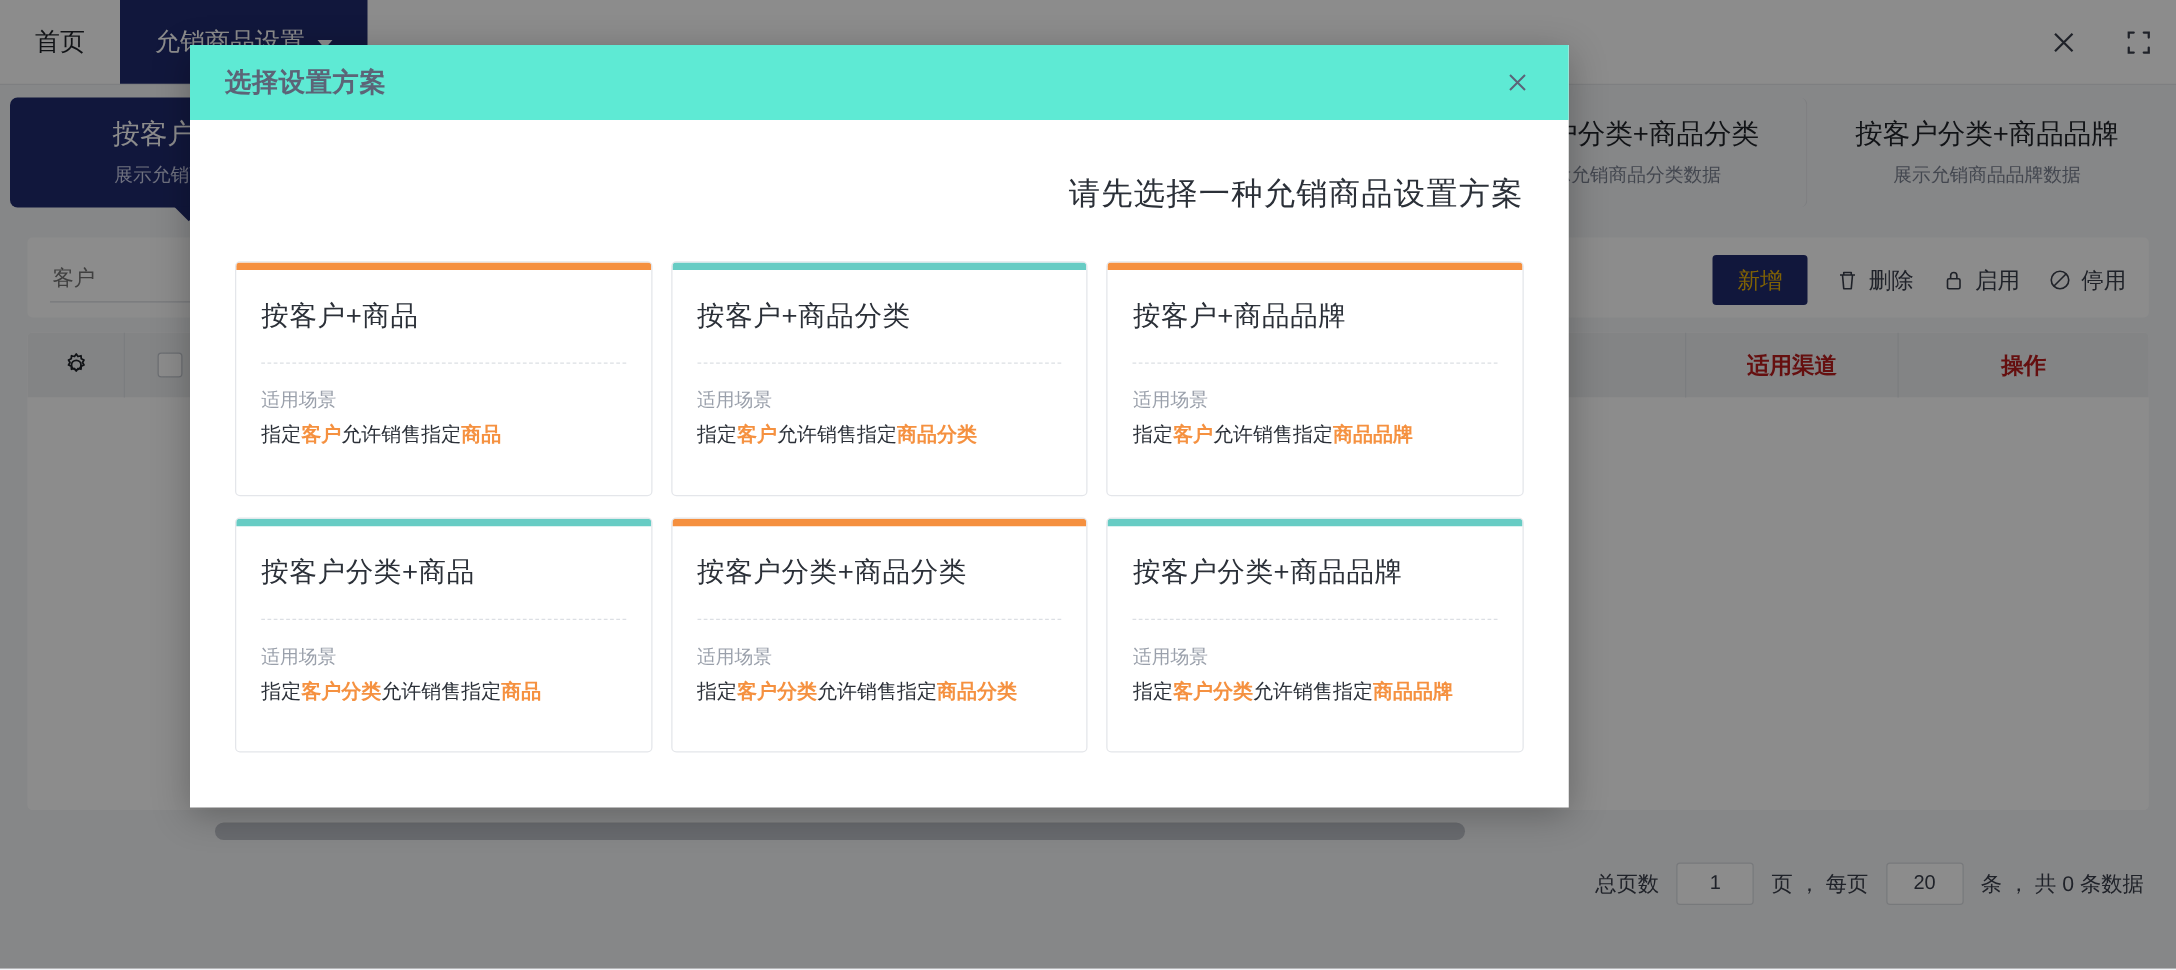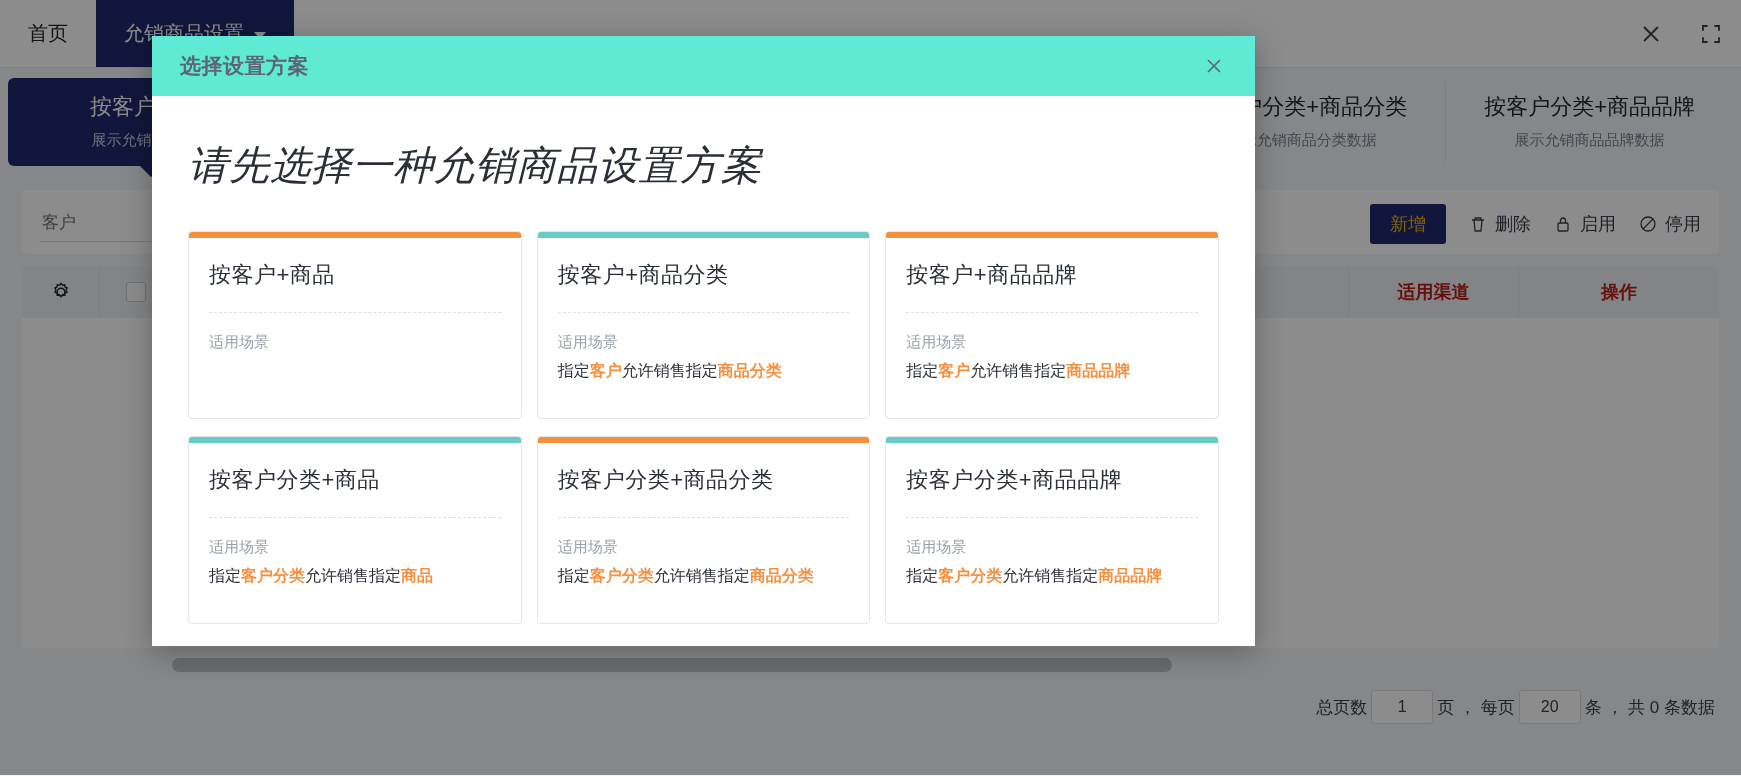--- a/index.html
+++ b/index.html
@@ -162,21 +162,21 @@
     position: relative;
   }
   .hscroll-thumb {
     position: absolute; left: 150px; top: 0;
     width: 1000px; height: 14px;
     background: #bfc3ca; border-radius: 7px;
   }
   .pager {
     margin-top: 18px;
     display: flex; align-items: center; justify-content: flex-end;
-    gap: 4px;
+    gap: 14px;
     padding-right: 26px;
     font-size: 17px; color: #3a3f4b;
   }
   .pager .boxin {
     width: 62px; height: 34px; border: 1px solid #d9dce1;
     border-radius: 3px; background: #fff;
     display: inline-flex; align-items: center; justify-content: center;
     font-size: 16px; color: #3a3f4b;
   }
 
@@ -212,26 +212,25 @@
     width: 30px; height: 30px;
     display: flex; align-items: center; justify-content: center;
     cursor: pointer;
   }
   .modal-body {
     flex: 1;
     padding: 42px 36px 30px 36px;
     overflow: hidden;
   }
   .modal-heading {
-    text-align: left;
-    font-size: 40px;
+    text-align: right;
+    font-size: 25px;
     color: #2b3038;
     letter-spacing: 1px;
     margin-bottom: 38px;
-    font-style: italic;
   }
   .cards-grid {
     display: grid;
     grid-template-columns: repeat(3, 1fr);
     column-gap: 15px;
     row-gap: 17px;
   }
   .card {
     border: 1px solid #e4e6ea;
     border-radius: 4px;
@@ -394,20 +393,21 @@
       <div class="modal-heading">请先选择一种允销商品设置方案</div>
 
       <div class="cards-grid">
 
         <div class="card">
           <div class="card-bar" style="background:#f5903f"></div>
           <div class="card-inner">
             <div class="card-title">按客户+商品</div>
             <div class="card-div"></div>
             <div class="card-label">适用场景</div>
+            <div class="card-desc"><span>指定</span><span class="hl">客户</span><span>允许销售指定</span><span class="hl">商品</span></div>
           </div>
         </div>
 
         <div class="card">
           <div class="card-bar" style="background:#67ccc4"></div>
           <div class="card-inner">
             <div class="card-title">按客户+商品分类</div>
             <div class="card-div"></div>
             <div class="card-label">适用场景</div>
             <div class="card-desc"><span>指定</span><span class="hl">客户</span><span>允许销售指定</span><span class="hl">商品分类</span></div>

